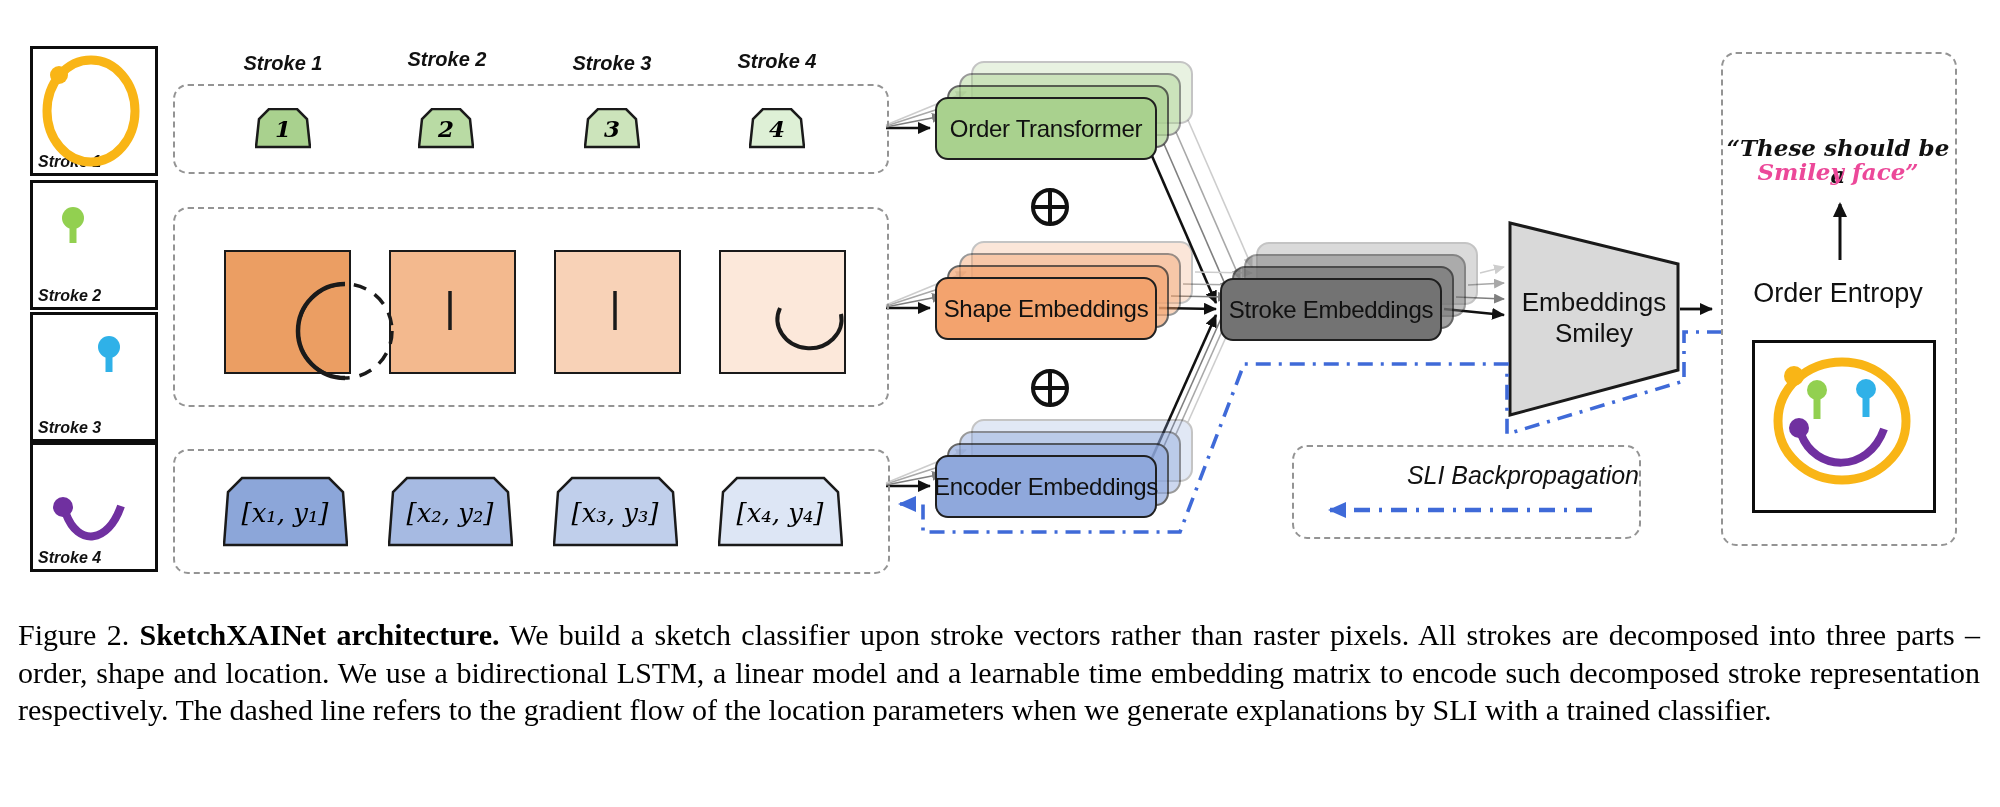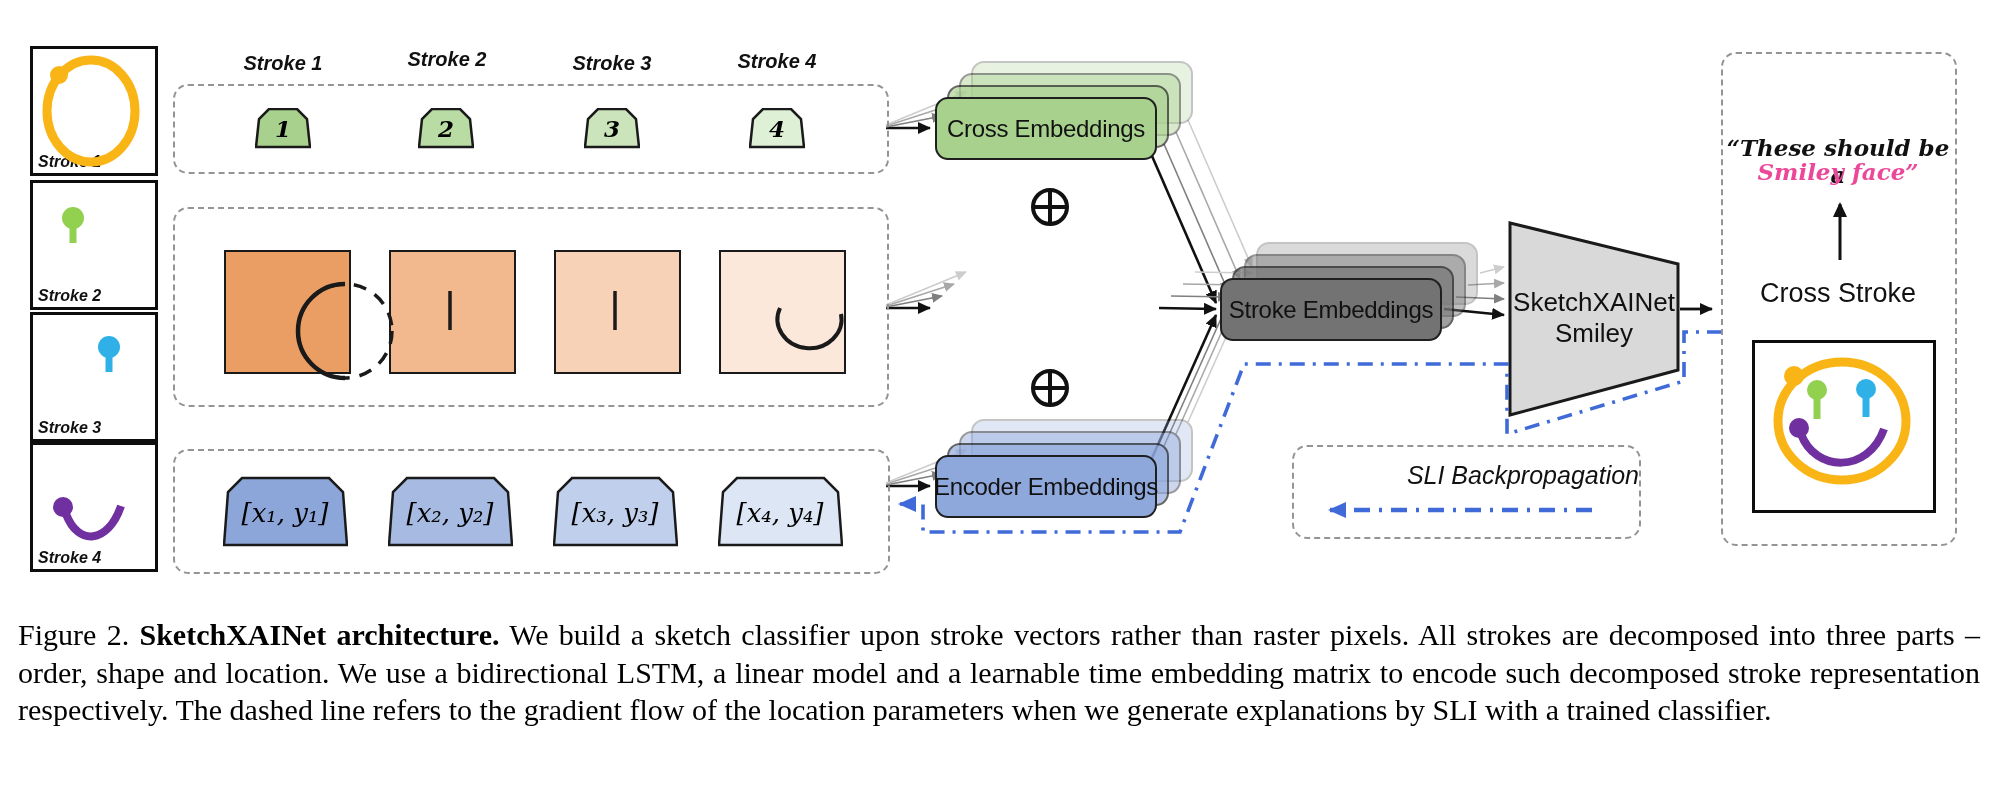--- a/index.html
+++ b/index.html
@@ -188,48 +188,54 @@
   </svg>
   <svg class="chip" style="left:718px;top:475px;" width="125" height="72">
     <polygon points="1,70 5,17 19,3 106,3 120,17 124,70" stroke="#1a1a1a" stroke-width="2.5" fill="#dde6f5"></polygon>
     <text x="62" y="47" text-anchor="middle" font-size="26" font-style="italic">[x₄, y₄]</text>
   </svg>
 
   <div class="stack green" style="left:935px;top:97px;">
     <div class="card l3"></div>
     <div class="card l2"></div>
     <div class="card l1"></div>
-    <div class="card">Cross Embeddings</div>
+    <div class="card">Order Transformer</div>
+  </div>
+  <div class="stack orange" style="left:935px;top:277px;">
+    <div class="card l3"></div>
+    <div class="card l2"></div>
+    <div class="card l1"></div>
+    <div class="card">Shape Embeddings</div>
   </div>
   <div class="stack blue" style="left:935px;top:455px;">
     <div class="card l3"></div>
     <div class="card l2"></div>
     <div class="card l1"></div>
     <div class="card">Encoder Embeddings</div>
   </div>
   <div class="stack gray" style="left:1220px;top:278px;">
     <div class="card l3"></div>
     <div class="card l2"></div>
     <div class="card l1"></div>
     <div class="card">Stroke Embeddings</div>
   </div>
 
   <div class="tftext">
-    <div>SketchXAINet</div>
+    <div>Embeddings</div>
     <div>Smiley</div>
   </div>
 
   <div class="dashedbox slibox">
     <div class="t">SLI Backpropagation</div>
   </div>
 
   <div class="dashedbox" style="left:1721px;top:52px;width:232px;height:490px;"></div>
   <div class="outq" style="top:126px;margin-top:8px;">“These should be a</div>
   <div class="outq" style="top:158px;color:#ec4899;">Smiley face”</div>
-  <div class="loss">Cross Stroke</div>
+  <div class="loss">Order Entropy</div>
   <div class="smileybox"></div>
 
   <svg id="doodles" class="layer" width="2000" height="600">
     <defs>
       <marker id="mB2" markerUnits="userSpaceOnUse" markerWidth="16" markerHeight="14" refX="13" refY="7" orient="auto">
           <path d="M0,0 L15,7 L0,14 Z" fill="#111"></path>
         </marker>
     </defs>
 
     <g>

